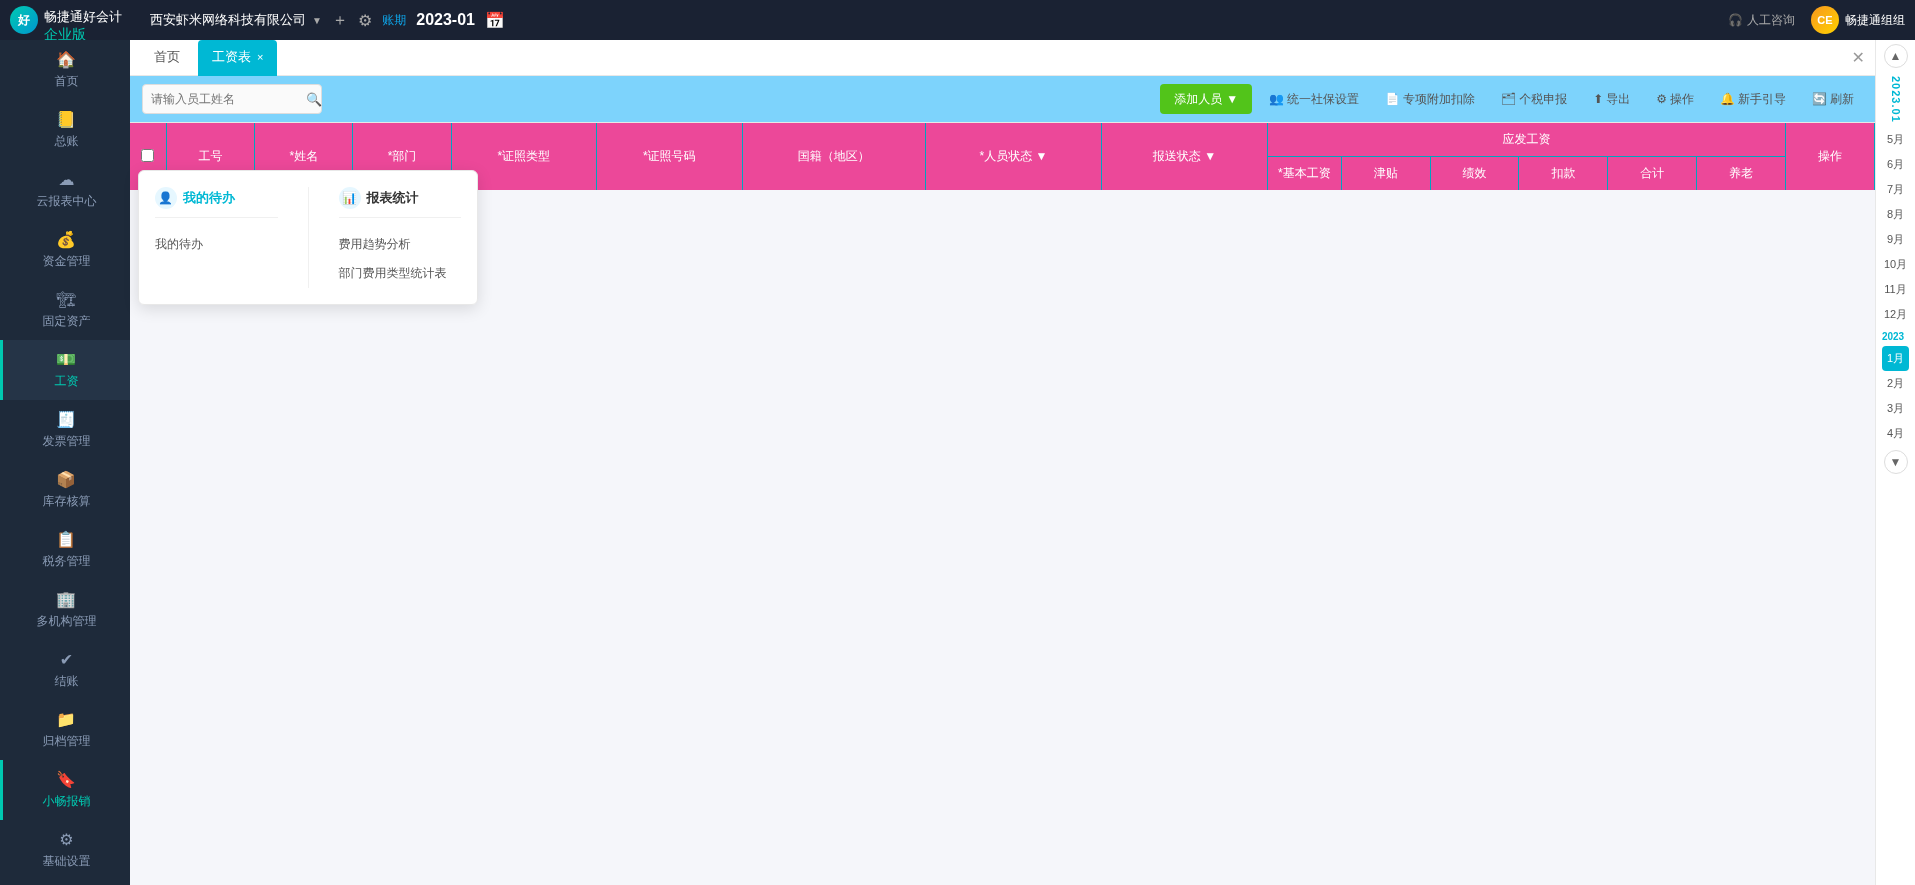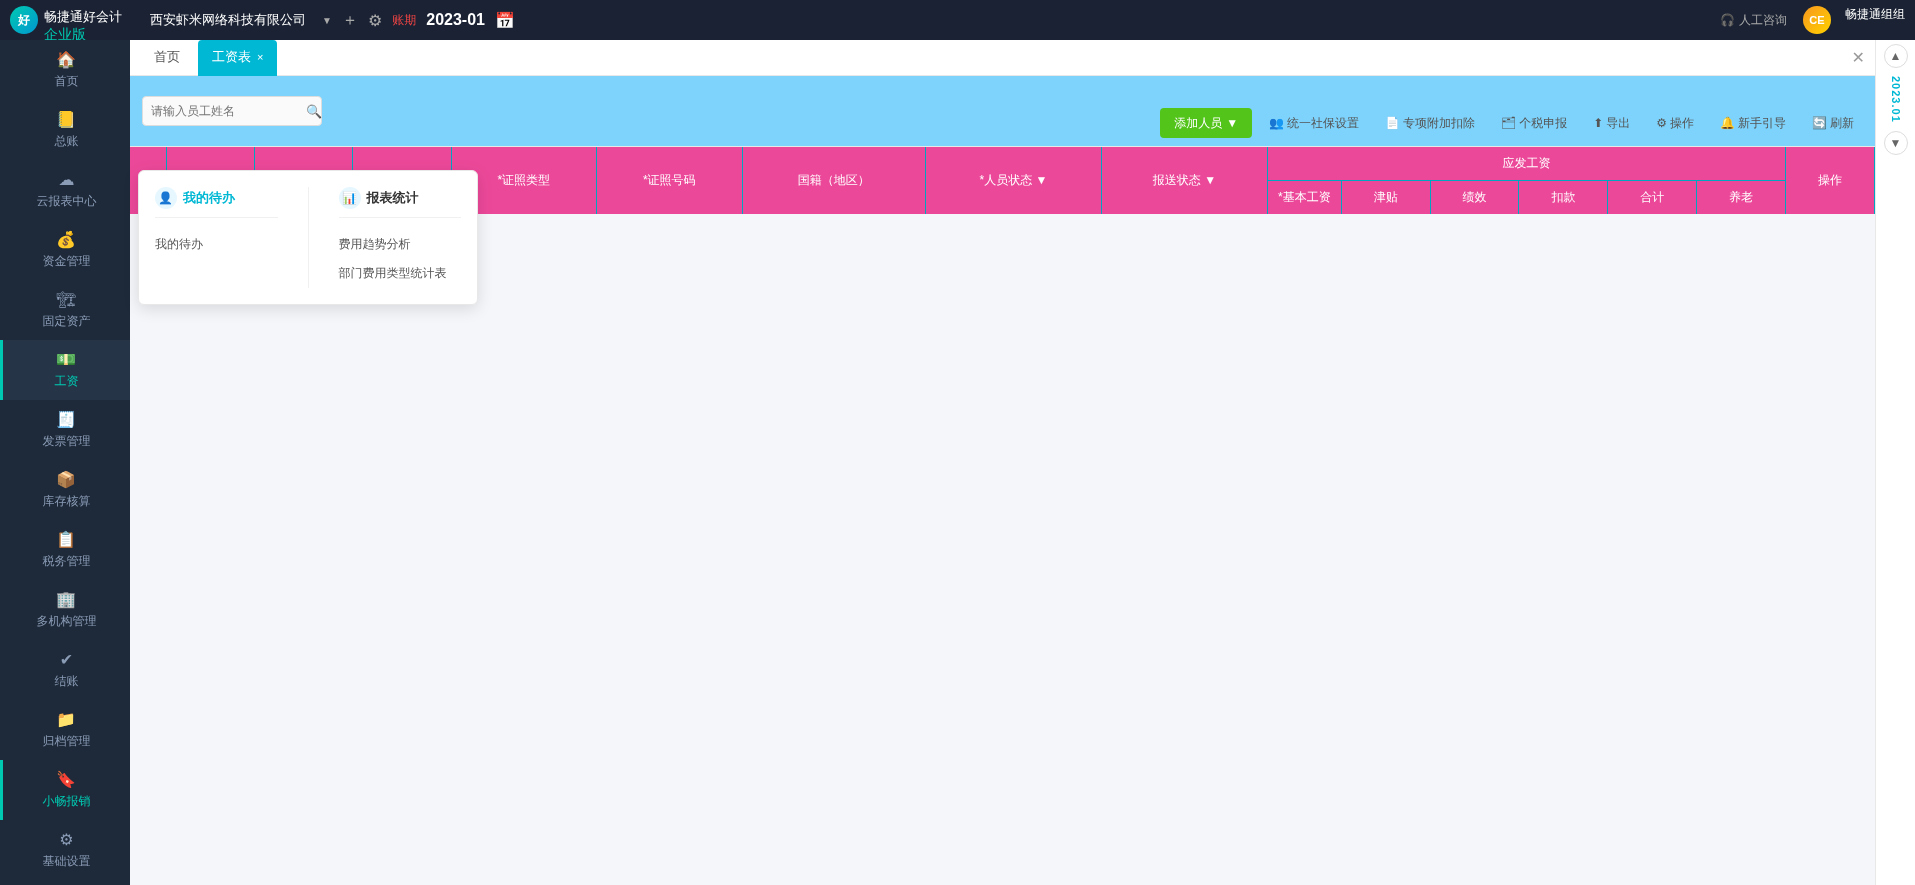--- a/index.html
+++ b/index.html
@@ -22,21 +22,21 @@
     }
     .logo-icon {
       width: 28px; height: 28px;
       background: linear-gradient(135deg, #00c9b1, #0097d0);
       border-radius: 50%;
       display: flex; align-items: center; justify-content: center;
       color: white; font-size: 12px; font-weight: bold;
     }
 
     .company-selector {
-      display: flex; align-items: center; gap: 16px;
+      display: flex; align-items: center; gap: 6px;
       color: white; font-size: 13px; margin-left: 10px;
       cursor: pointer;
     }
     .company-selector .chevron { color: #aaa; font-size: 10px; }
     .topbar-actions {
       display: flex; align-items: center; gap: 10px; margin-left: 10px;
     }
     .topbar-actions .icon-btn {
       color: #aaa; font-size: 16px; cursor: pointer; background: none; border: none;
       display: flex; align-items: center;
@@ -140,21 +140,21 @@
       display: flex; align-items: center;
       border: 1px solid #ddd; border-radius: 4px;
       padding: 0 8px; height: 30px; width: 180px;
       background: #fafafa;
     }
     .search-box input {
       border: none; background: transparent; outline: none;
       font-size: 12px; flex: 1; color: #333;
     }
     .search-icon { color: #999; font-size: 13px; }
-    .toolbar-right { margin-left: auto; display: flex; align-items: center; gap: 8px; margin-top: 24px; }
+    .toolbar-right { margin-left: auto; display: flex; align-items: center; gap: 8px; }
     .btn-add {
       background: #52c41a; color: white; border: none;
       padding: 0 14px; height: 30px; border-radius: 4px;
       font-size: 12px; cursor: pointer; display: flex; align-items: center; gap: 4px;
     }
     .toolbar-btn {
       display: flex; align-items: center; gap: 3px;
       font-size: 12px; color: #555; cursor: pointer;
       padding: 0 8px; height: 30px; border-radius: 4px;
       border: 1px solid transparent;
@@ -277,31 +277,31 @@
   </div>
 
   <div class="company-selector">
     <span>西安虾米网络科技有限公司</span>
     <span class="chevron">▼</span>
   </div>
 
   <div class="topbar-actions">
     <button class="icon-btn">＋</button>
     <button class="icon-btn">⚙</button>
-    <span style="color:#ef4444;font-size:12px;">账期</span>
+    <span style="color:#0ea5e9;font-size:12px;">账期</span>
     <span style="color:white;font-size:16px;font-weight:bold;">2023-01</span>
     <button class="icon-btn">📅</button>
   </div>
 
   <div class="topbar-right">
     <div class="user-service">
       <span>🎧</span>
       <span>人工咨询</span>
     </div>
-    <div style="display:flex;gap:14px;">
+    <div style="display:flex;align-items:center;gap:6px;">
       <div class="user-avatar">
         <span>CE</span>
       </div>
       <span class="user-name">畅捷通组组</span>
     </div>
   </div>
 </div>
 
 <div class="main-layout">
 
@@ -459,20 +459,35 @@
         </tbody>
       </table>
 
     </div>
 
   </div>
 
   <div class="month-sidebar" id="month-sidebar-el">
     <div class="month-nav-btn">▲</div>
     <div style="writing-mode:vertical-rl;font-size:11px;color:#00b8d4;font-weight:bold;padding:4px 0;letter-spacing:1px;">2023.01</div>
+    <div id="months-container">
+        <div class="month-item">5月</div>
+        <div class="month-item">6月</div>
+        <div class="month-item">7月</div>
+        <div class="month-item">8月</div>
+        <div class="month-item">9月</div>
+        <div class="month-item">10月</div>
+        <div class="month-item">11月</div>
+        <div class="month-item">12月</div>
+        <div class="month-year">2023</div>
+        <div class="month-item active">1月</div>
+        <div class="month-item">2月</div>
+        <div class="month-item">3月</div>
+        <div class="month-item">4月</div>
+      </div>
     <div class="month-nav-btn">▼</div>
   </div>
 
 </div>
 
 <div class="dropdown-popup" id="popup-el">
   <div class="popup-section" id="popup-section-el">
       <div class="popup-col">
         <div class="popup-col-header active">
     <div class="col-icon">👤</div>

